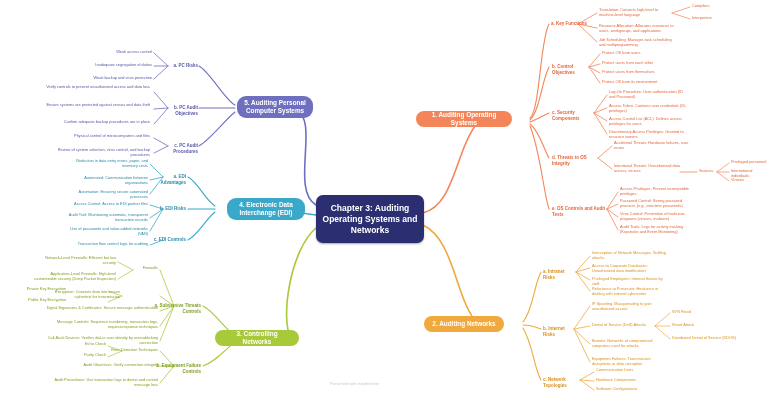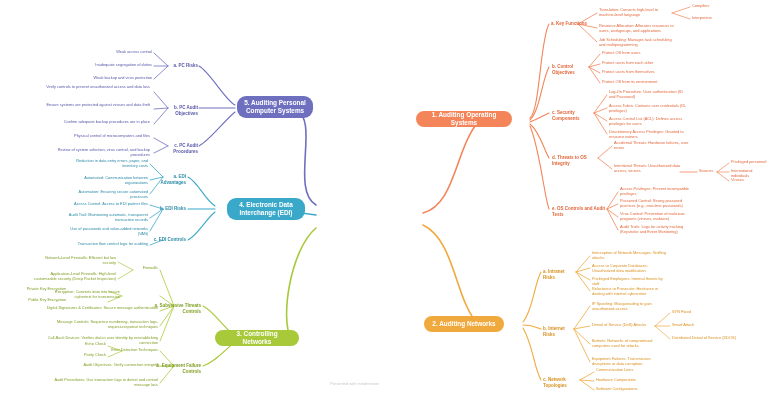--- a/index.html
+++ b/index.html
@@ -146,20 +146,21 @@
 
       <path d="M168,108 L154,92" stroke="#6f6fc0" stroke-width=".8"></path>
       <path d="M168,108 L154,109" stroke="#6f6fc0" stroke-width=".8"></path>
       <path d="M168,108 L154,124" stroke="#6f6fc0" stroke-width=".8"></path>
 
       <path d="M168,146 L154,138" stroke="#6f6fc0" stroke-width=".8"></path>
       <path d="M168,146 L154,153" stroke="#6f6fc0" stroke-width=".8"></path>
     </g>
   </svg>
 
+  <div class="node central" style="left:316px;top:195px;width:108px;height:48px;">Chapter 3: Auditing Operating Systems and Networks</div>
 
   <div class="node main m1" style="left:416px;top:111px;width:96px;height:16px;">1. Auditing Operating Systems</div>
   <div class="node main m2" style="left:424px;top:316px;width:80px;height:16px;">2. Auditing Networks</div>
   <div class="node main m3" style="left:215px;top:330px;width:84px;height:16px;">3. Controlling Networks</div>
   <div class="node main m4" style="left:227px;top:198px;width:78px;height:22px;">4. Electronic Data Interchange (EDI)</div>
   <div class="node main m5" style="left:237px;top:96px;width:76px;height:22px;">5. Auditing Personal Computer Systems</div>
 
   <div class="node lvl2 c1 al" style="left:551px;top:21px;width:44px;">a. Key Functions</div>
   <div class="node leaf l1 al" style="left:599px;top:8px;width:72px;">Translation: Converts high-level to machine-level language</div>
   <div class="node leaf l1 al" style="left:692px;top:4px;width:40px;">Compilers</div>

